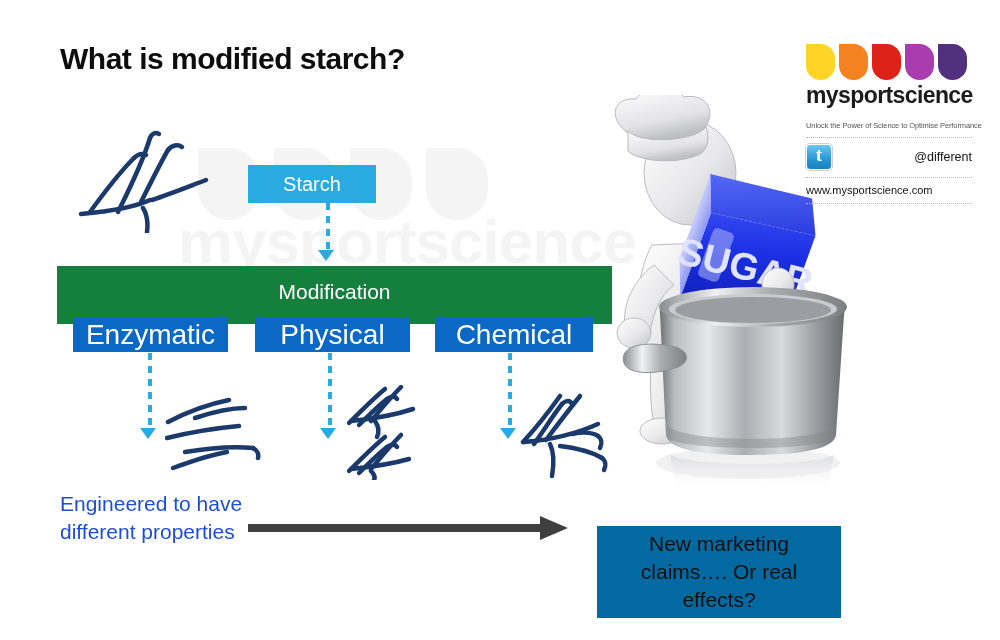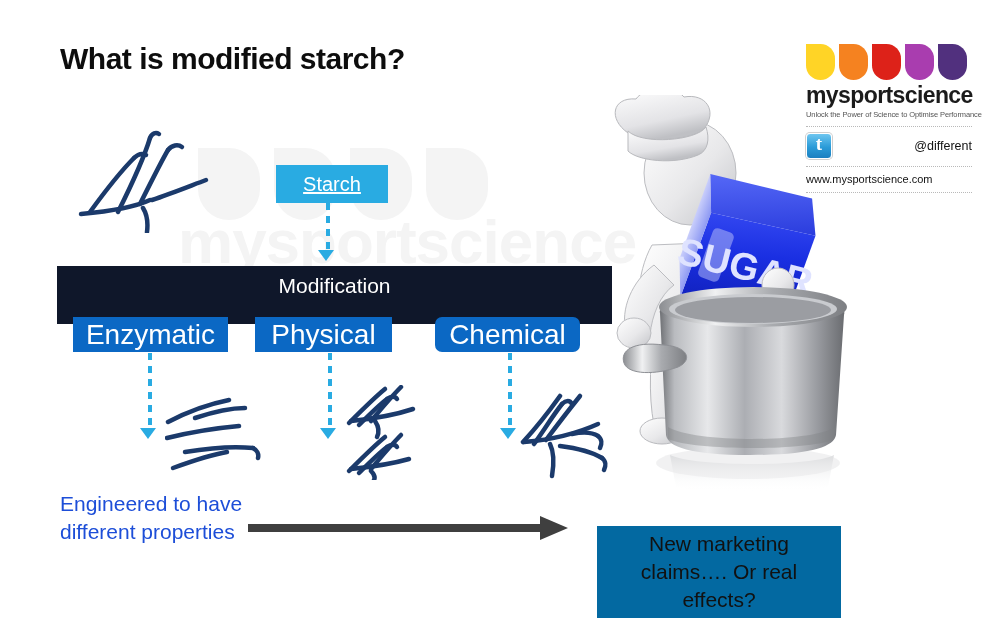--- a/index.html
+++ b/index.html
@@ -10,26 +10,26 @@
   .wm-wrap{position:absolute;left:198px;top:148px;width:420px;height:120px;z-index:0;pointer-events:none;}
   .wm-drops{position:absolute;left:0;top:0;display:flex;gap:14px;}
   .wm-drop{width:62px;height:72px;background:#f4f4f4;border-radius:0 36px 36px 36px;}
   .wm-text{position:absolute;left:-20px;top:58px;font-size:62px;font-weight:bold;color:#f4f4f4;letter-spacing:-1px;white-space:nowrap;}
 
   
   .title{position:absolute;left:60px;top:42px;font-size:30px;font-weight:bold;color:#0d0d0d;letter-spacing:-.5px;z-index:5;}
 
   
   .box{position:absolute;display:flex;align-items:center;justify-content:center;color:#fff;font-size:20px;z-index:4;}
-  .box-starch{left:276px;top:165px;width:112px;height:38px;background:#29abe2;text-decoration:underline;}
-  .box-modification{left:57px;top:266px;width:555px;height:58px;background:#0f172a;font-size:21px;align-items:flex-start;padding-top:8px;box-sizing:border-box;}
+  .box-starch{left:248px;top:165px;width:128px;height:38px;background:#29abe2;}
+  .box-modification{left:57px;top:266px;width:555px;height:58px;background:#15803d;font-size:21px;align-items:flex-start;padding-top:14px;box-sizing:border-box;}
   .box-sub{height:35px;background:#0b68c4;font-size:28px;}
   .box-enz{left:73px;top:317px;width:155px;}
-  .box-phy{left:255px;top:317px;width:137px;}
-  .box-che{left:435px;top:317px;width:145px;border-radius:7px;}
+  .box-phy{left:255px;top:317px;width:155px;}
+  .box-che{left:435px;top:317px;width:158px;}
 
   
   .dash{position:absolute;width:4px;background:repeating-linear-gradient(to bottom,#29abe2 0 7px,transparent 7px 13px);z-index:3;}
   .dash-head{position:absolute;width:0;height:0;border-left:8px solid transparent;border-right:8px solid transparent;border-top:11px solid #29abe2;z-index:3;}
   .d-starch{left:326px;top:203px;height:48px;}
   .h-starch{left:318px;top:250px;}
   .d-enz{left:148px;top:353px;height:76px;}
   .h-enz{left:140px;top:428px;}
   .d-phy{left:328px;top:353px;height:76px;}
   .h-phy{left:320px;top:428px;}
@@ -50,21 +50,21 @@
   .claims-box span{font-size:21px;color:#111;line-height:1.33;padding:0 8px;}
 
   
   .art{position:absolute;left:598px;top:95px;width:260px;height:400px;z-index:6;}
 
   
   .logo-panel{position:absolute;left:806px;top:44px;width:166px;z-index:7;}
   .logo-drops{display:flex;gap:4px;}
   .ld{width:29px;height:36px;border-radius:0 17px 17px 17px;}
   .logo-name{margin-top:4px;font-size:23px;font-weight:bold;color:#1b1b1b;letter-spacing:-.6px;line-height:1;}
-  .logo-tag{margin-top:3px;font-size:7.5px;color:#555;letter-spacing:-.1px;white-space:nowrap;}
+  .logo-tag{margin-top:14px;font-size:7.5px;color:#555;letter-spacing:-.1px;white-space:nowrap;}
   .rule{border-top:1px dotted #b9b9b9;margin:7px 0 6px 0;}
   .tw-row{display:flex;align-items:center;height:26px;}
   .tw-icon{width:24px;height:24px;border-radius:4px;background:linear-gradient(180deg,#6ec6f0 0%,#2a9bd8 55%,#1b7fc0 100%);border:1px solid #ffffff;box-shadow:0 0 0 1px #cfcfcf;position:relative;}
   .tw-icon b{position:absolute;left:0;right:0;top:-1px;text-align:center;font-size:19px;color:#fff;font-family:"Liberation Serif",serif;}
   .tw-handle{flex:1;text-align:right;font-size:12.5px;color:#111;}
   .site{font-size:11px;color:#111;text-align:left;}
 </style>
 </head>
 <body>
 

